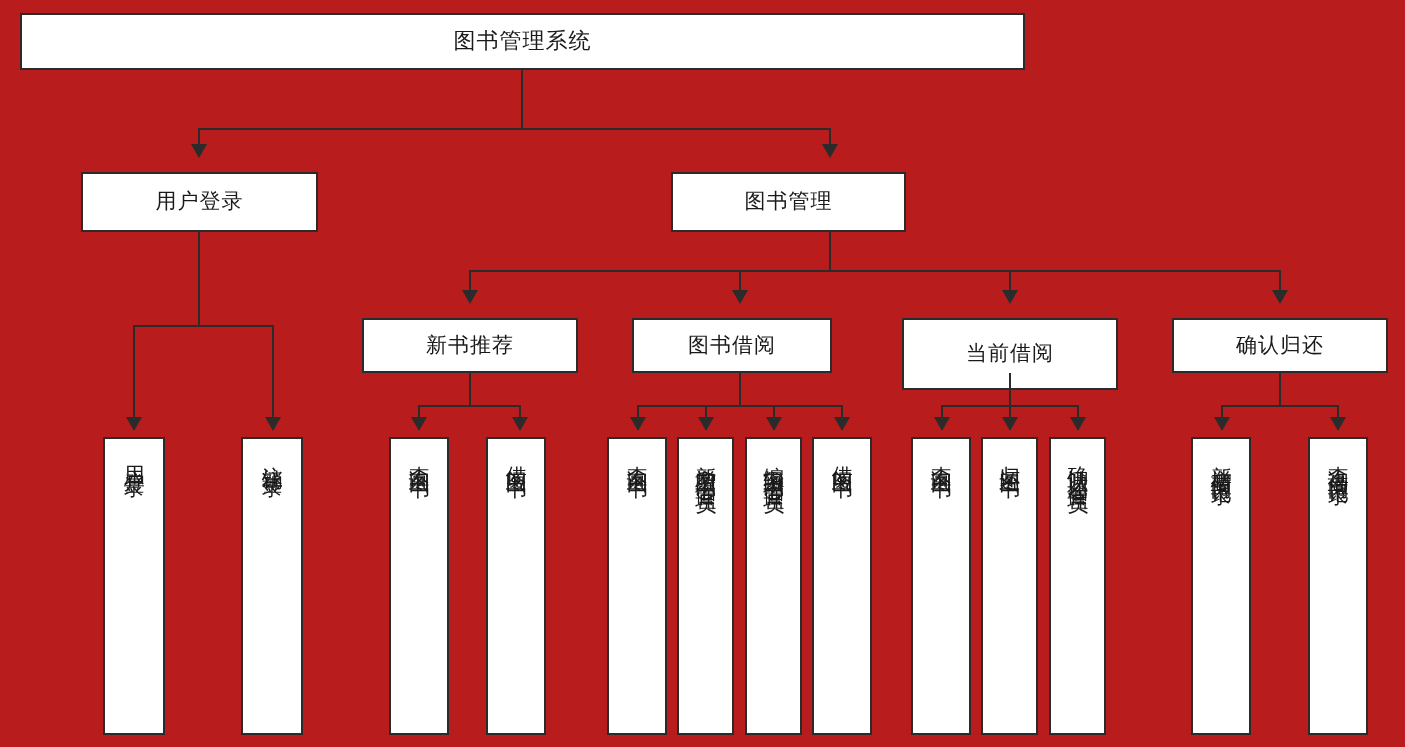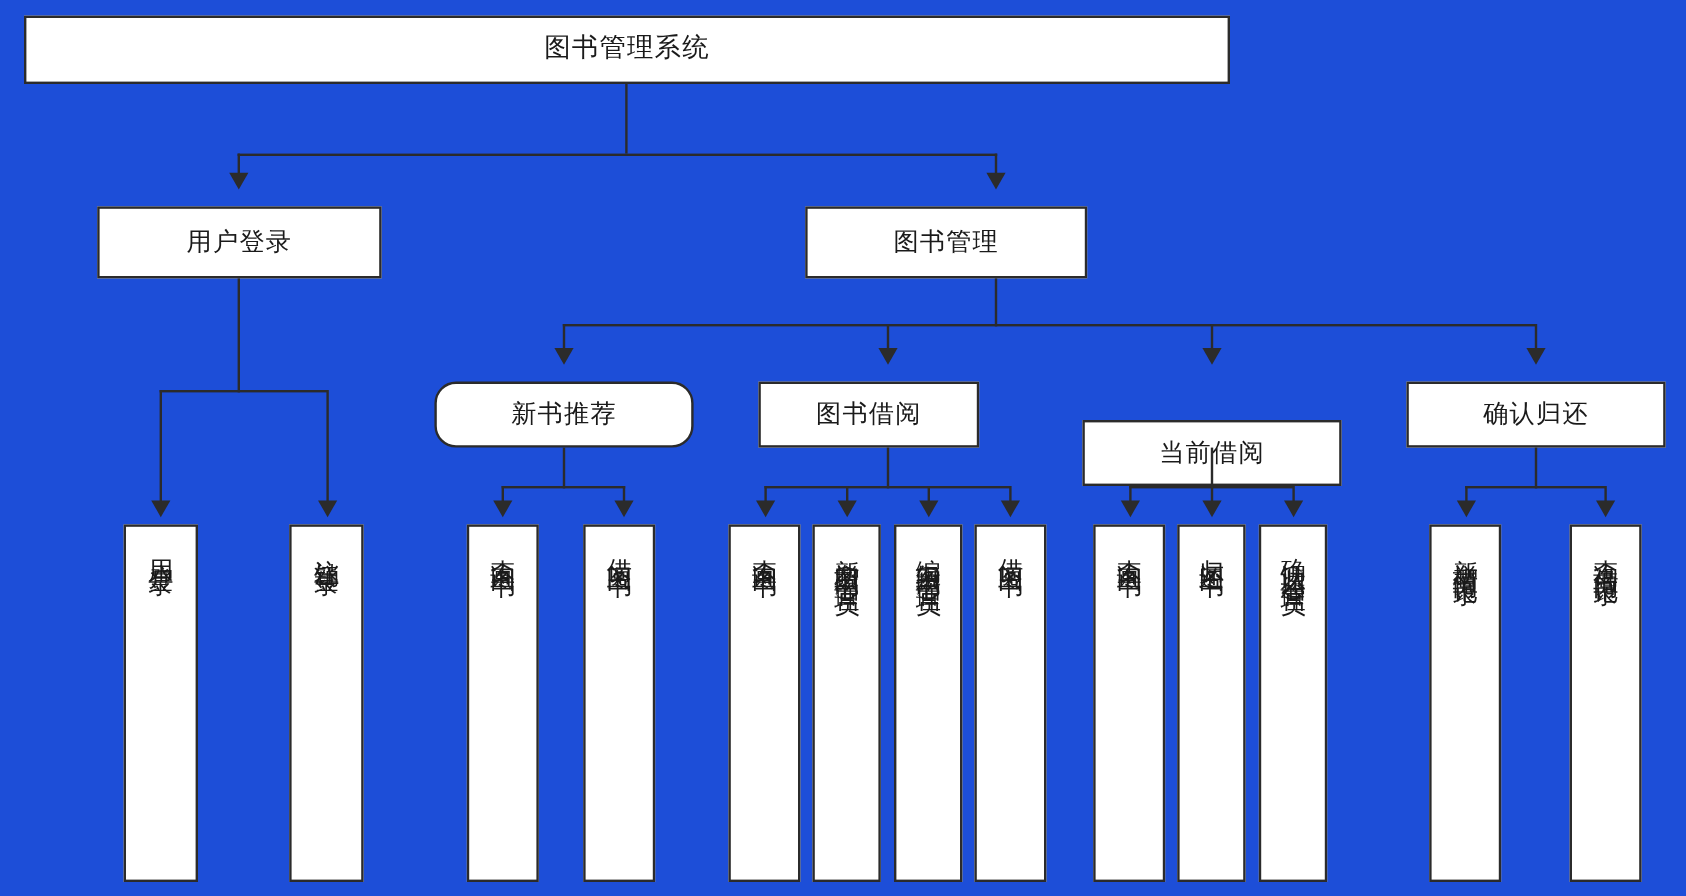--- a/index.html
+++ b/index.html
@@ -8,21 +8,21 @@
     padding: 0;
     background: #ffffff;
   }
   body {
     font-family: "DejaVu Sans", "Liberation Sans", sans-serif;
   }
   #canvas {
     position: relative;
     width: 1405px;
     height: 747px;
-    background: #1d4ed8;
+    background: #b91c1c;
     overflow: hidden;
   }
   
   .node {
     position: absolute;
     box-sizing: border-box;
     border: 2px solid #2b2b2b;
     background: #ffffff;
     display: flex;
     align-items: center;
@@ -115,23 +115,23 @@
   <div class="hline" style="left:469px; top:270px; width:811px;"></div>
   <div class="vline" style="left:469px; top:270px; height:22px;"></div>
   <div class="arrow" style="left:462px; top:290px;"></div>
   <div class="vline" style="left:739px; top:270px; height:22px;"></div>
   <div class="arrow" style="left:732px; top:290px;"></div>
   <div class="vline" style="left:1009px; top:270px; height:22px;"></div>
   <div class="arrow" style="left:1002px; top:290px;"></div>
   <div class="vline" style="left:1279px; top:270px; height:22px;"></div>
   <div class="arrow" style="left:1272px; top:290px;"></div>
 
-  <div class="node horiz" style="left:362px; top:318px; width:216px; height:55px;border-radius:18px;">新书推荐</div>
-  <div class="node horiz" style="left:632px; top:318px; width:184px; height:55px;">图书借阅</div>
-  <div class="node horiz" style="left:902px; top:318px; width:216px; height:55px;margin-top:32px;">当前借阅</div>
+  <div class="node horiz" style="left:362px; top:318px; width:216px; height:55px;">新书推荐</div>
+  <div class="node horiz" style="left:632px; top:318px; width:200px; height:55px;">图书借阅</div>
+  <div class="node horiz" style="left:902px; top:318px; width:216px; height:72px;">当前借阅</div>
   <div class="node horiz" style="left:1172px; top:318px; width:216px; height:55px;">确认归还</div>
 
   <div class="vline" style="left:469px; top:373px; height:34px;"></div>
   <div class="hline" style="left:418px; top:405px; width:103px;"></div>
   <div class="vline" style="left:418px; top:405px; height:14px;"></div>
   <div class="arrow" style="left:411px; top:417px;"></div>
   <div class="vline" style="left:519px; top:405px; height:14px;"></div>
   <div class="arrow" style="left:512px; top:417px;"></div>
 
   <div class="vline" style="left:739px; top:373px; height:34px;"></div>

